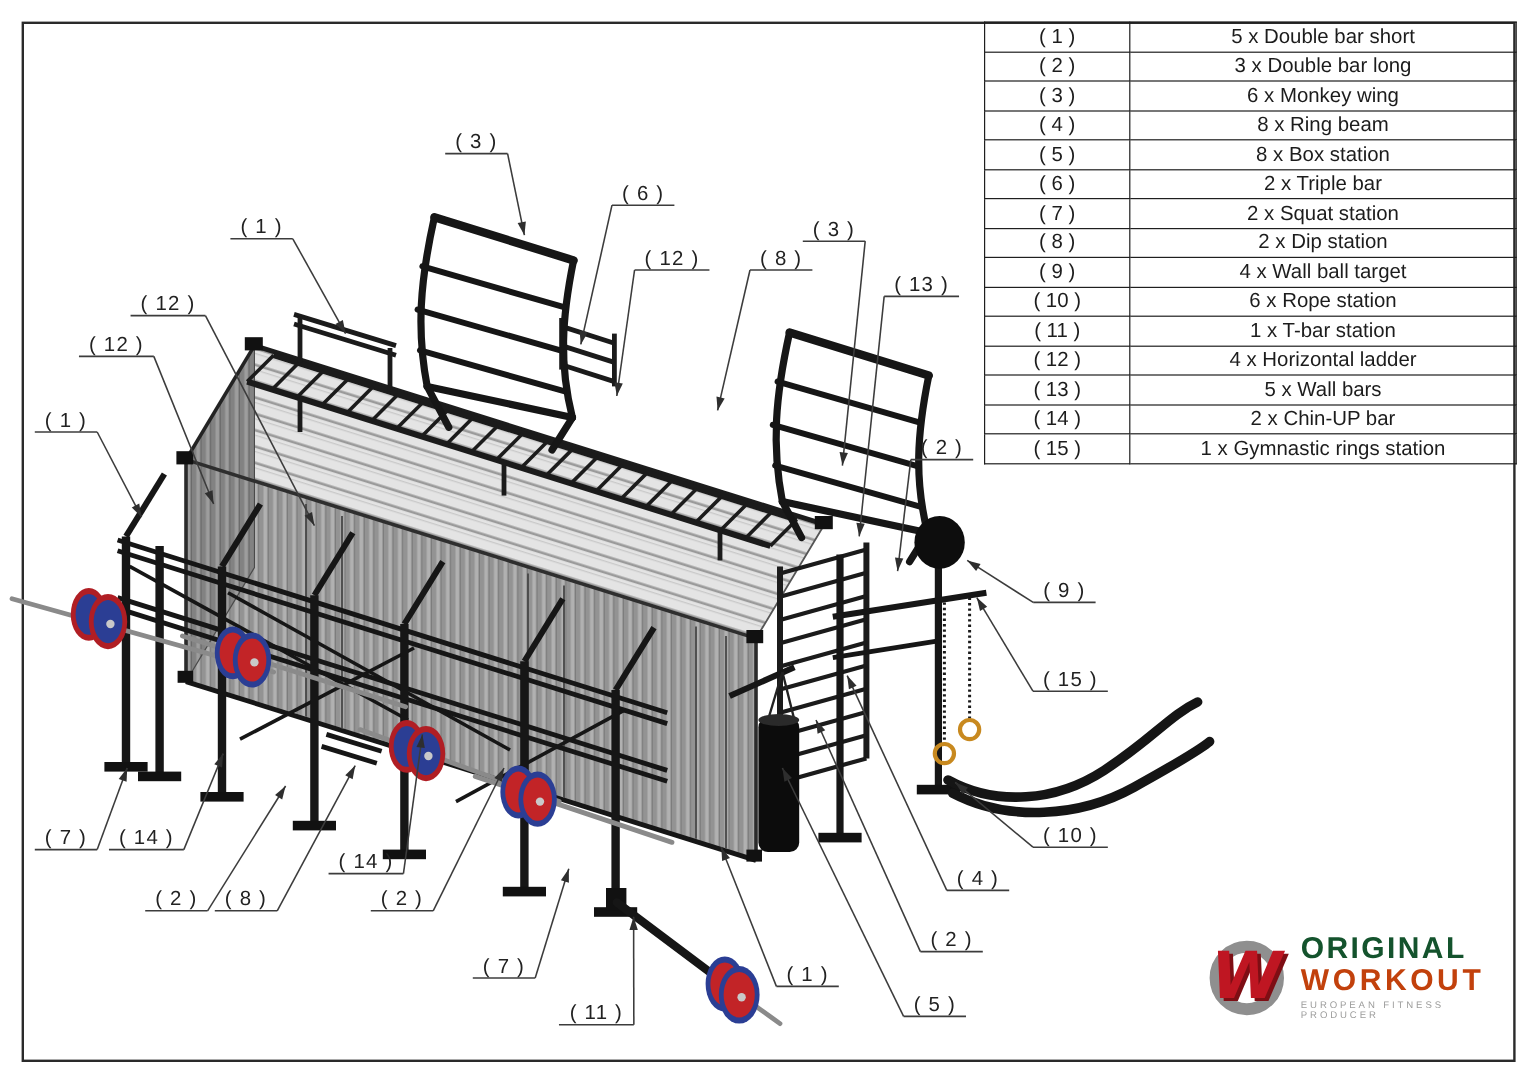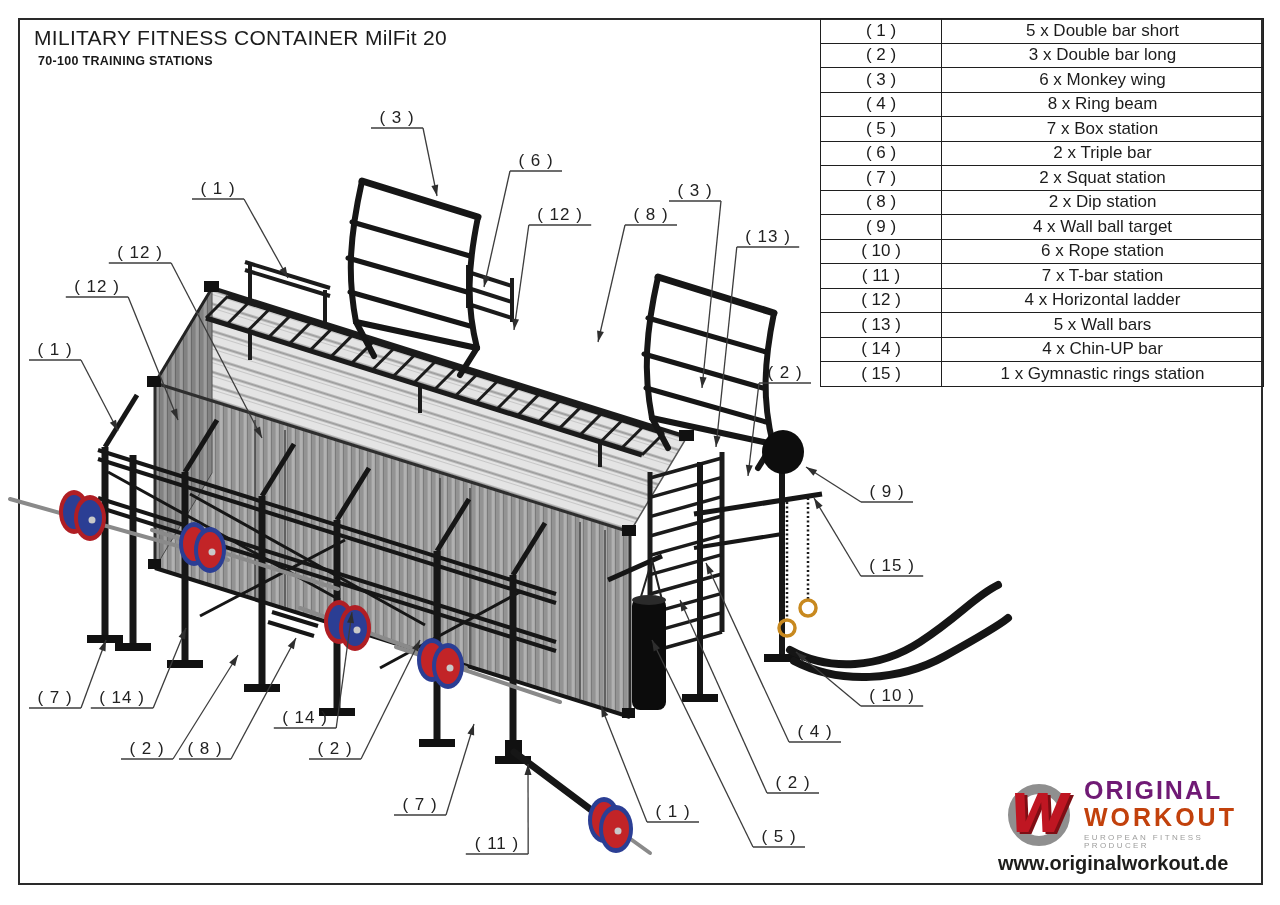--- a/index.html
+++ b/index.html
@@ -11,36 +11,32 @@
   .title{font-size:21px;font-weight:500;letter-spacing:.3px;color:#1c1c1c;}
   .subtitle{font-size:12.5px;font-weight:bold;letter-spacing:.3px;margin-top:4px;margin-left:4px;}
   table.parts{position:absolute;left:820px;top:18px;width:444px;border-collapse:collapse;
               table-layout:fixed;}
   table.parts td{border:1.8px solid #1f1f1f;height:23.5px;text-align:center;
                  font-size:17px;color:#1c1c1c;padding:0 4px;white-space:nowrap;overflow:hidden;}
   table.parts td.ref{width:112px;}
   #diagram-svg{position:absolute;left:0;top:0;}
   .logo{position:absolute;left:998px;top:778px;width:262px;height:96px;}
   .logo .brand{position:absolute;left:86px;top:0;line-height:1;}
-  .brand-top{font-size:25px;font-weight:bold;letter-spacing:2px;color:#701a75;}
+  .brand-top{font-size:25px;font-weight:bold;letter-spacing:2px;color:#14532d;}
   .brand-bottom{font-size:25px;font-weight:bold;letter-spacing:3px;color:#c2410c;margin-top:2px;}
   .brand-tag{font-size:8px;font-weight:normal;letter-spacing:2.4px;color:#9d9d9c;margin-top:4px;}
   .logo .site{position:absolute;left:0;top:74px;font-size:20px;font-weight:bold;color:#1d1d1b;}
 </style>
 </head>
 <body>
 
 <div class="page">
 
   <div class="frame"></div>
 
-  <div class="title-block">
-    <div class="title">MILITARY FITNESS CONTAINER MilFit 20</div>
-    <div class="subtitle">70-100 TRAINING STATIONS</div>
-  </div>
 
   <table class="parts">
     <tbody>
       <tr>
           <td class="ref">( 1 )</td>
           <td>5 x Double bar short</td>
         </tr>
       <tr>
           <td class="ref">( 2 )</td>
           <td>3 x Double bar long</td>
@@ -48,21 +44,21 @@
       <tr>
           <td class="ref">( 3 )</td>
           <td>6 x Monkey wing</td>
         </tr>
       <tr>
           <td class="ref">( 4 )</td>
           <td>8 x Ring beam</td>
         </tr>
       <tr>
           <td class="ref">( 5 )</td>
-          <td>7 x Box station</td>
+          <td>8 x Box station</td>
         </tr>
       <tr>
           <td class="ref">( 6 )</td>
           <td>2 x Triple bar</td>
         </tr>
       <tr>
           <td class="ref">( 7 )</td>
           <td>2 x Squat station</td>
         </tr>
       <tr>
@@ -72,33 +68,33 @@
       <tr>
           <td class="ref">( 9 )</td>
           <td>4 x Wall ball target</td>
         </tr>
       <tr>
           <td class="ref">( 10 )</td>
           <td>6 x Rope station</td>
         </tr>
       <tr>
           <td class="ref">( 11 )</td>
-          <td>7 x T-bar station</td>
+          <td>1 x T-bar station</td>
         </tr>
       <tr>
           <td class="ref">( 12 )</td>
           <td>4 x Horizontal ladder</td>
         </tr>
       <tr>
           <td class="ref">( 13 )</td>
           <td>5 x Wall bars</td>
         </tr>
       <tr>
           <td class="ref">( 14 )</td>
-          <td>4 x Chin-UP bar</td>
+          <td>2 x Chin-UP bar</td>
         </tr>
       <tr>
           <td class="ref">( 15 )</td>
           <td>1 x Gymnastic rings station</td>
         </tr>
     </tbody>
   </table>
 
   <svg id="diagram-svg" width="1280" height="905" viewBox="0 0 1280 905">
     <defs>
@@ -523,16 +519,15 @@
     <svg width="82" height="80" viewBox="0 0 82 80">
       <circle cx="41" cy="37" r="26" fill="none" stroke="#8f8f8f" stroke-width="10"></circle>
       <text x="44" y="56" text-anchor="middle" font-family="DejaVu Sans, sans-serif" font-style="italic" font-weight="bold" font-size="54" fill="#7e0e14">W</text>
       <text x="41" y="54" text-anchor="middle" font-family="DejaVu Sans, sans-serif" font-style="italic" font-weight="bold" font-size="54" fill="#bf1622">W</text>
     </svg>
     <div class="brand">
       <div class="brand-top">ORIGINAL</div>
       <div class="brand-bottom">WORKOUT</div>
       <div class="brand-tag">EUROPEAN FITNESS PRODUCER</div>
     </div>
-    <div class="site">www.originalworkout.de</div>
   </div>
 
 </div>
 
 </body></html>

